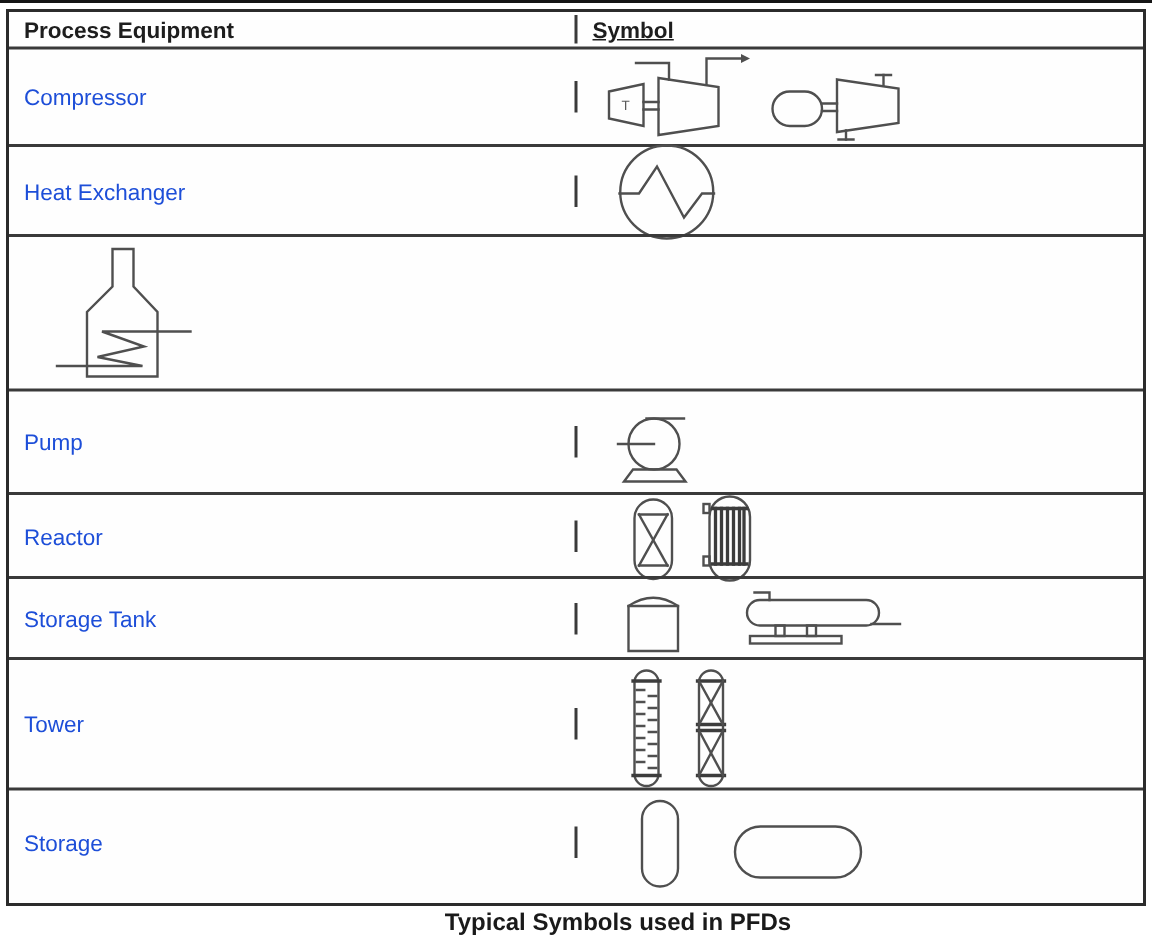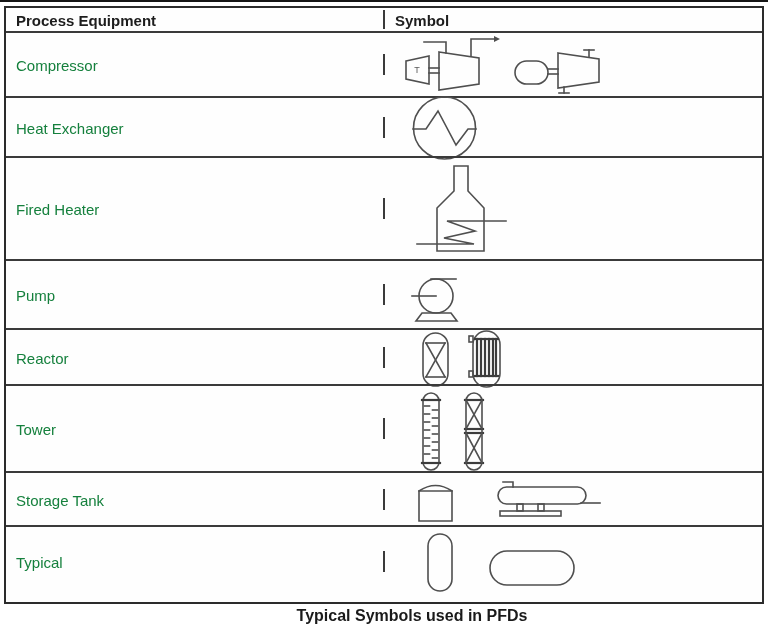--- a/index.html
+++ b/index.html
@@ -12,23 +12,23 @@
     position:absolute;top:6px;left:4px;width:760px;height:598px;
     border:2px solid #2b2b2b;box-sizing:border-box;
     display:flex;flex-direction:column;background:#fefefe;
   }
   .t-row{display:flex;box-sizing:border-box;flex:0 0 auto;align-items:center;}
   .t-row + .t-row{border-top:2px solid #3a3a3a;}
   .cell-left{
     width:379px;flex:0 0 379px;box-sizing:border-box;
     border-right:2px solid #3a3a3a;padding:3px 10px 0 10px;
   }
-  .cell-right{flex:1 1 auto;box-sizing:border-box;padding:2px 0 0 10px;overflow:hidden;}
+  .cell-right{flex:1 1 auto;box-sizing:border-box;padding:2px 0 0 10px;overflow:hidden;text-decoration:underline;}
   .hdr .cell-left,.hdr .cell-right{font-weight:bold;font-size:15px;padding-top:2px;}
-  .lbl{font-size:15px;color:#15803d;margin-top:28px;}
+  .lbl{font-size:15px;color:#1d4ed8;margin-top:28px;}
   svg{display:block;}
   .sym{stroke:#4f4f4f;stroke-width:1.6;fill:none;stroke-linecap:square;}
   .symf{fill:#4f4f4f;stroke:none;}
   .bold2{stroke:#3c3c3c;stroke-width:2.2;}
   .caption{
     position:absolute;top:607px;left:0;width:768px;text-align:center;
     font-weight:bold;font-size:16px;color:#1a1a1a;transform:translateX(28px);
   }
 </style>
 </head>
@@ -75,21 +75,20 @@
     <div class="cell-left"><span class="lbl">Heat Exchanger</span></div>
     <div class="cell-right">
       <svg width="240" height="70" viewBox="0 0 240 70">
         <circle class="sym" cx="49.5" cy="35" r="31"></circle>
         <polyline class="sym" points="18,36 31,36 43,18 61,52 73,36 81,36"></polyline>
       </svg>
     </div>
   </div>
 
   <div class="t-row" style="height:103px">
-    <div class="cell-left"><span class="lbl">Fired Heater</span></div>
     <div class="cell-right">
       <svg width="240" height="101" viewBox="0 0 240 101">
         <path class="sym" d="M42,92 V49 L59,32 V7 H73 V32 L89,49 V92 Z"></path>
         <polyline class="sym" points="111,62 52,62 80,72 49,79 79,85 22,85"></polyline>
       </svg>
     </div>
   </div>
 
   <div class="t-row" style="height:69px">
     <div class="cell-left"><span class="lbl">Pump</span></div>
@@ -119,20 +118,40 @@
           <line class="sym bold2" x1="80" y1="12" x2="103" y2="12"></line>
           <line class="sym bold2" x1="80" y1="49" x2="103" y2="49"></line>
           <line class="sym bold2" x1="82" y1="12" x2="82" y2="49"></line>
           <line class="sym bold2" x1="86" y1="12" x2="86" y2="49"></line>
           <line class="sym bold2" x1="90" y1="12" x2="90" y2="49"></line>
           <line class="sym bold2" x1="94" y1="12" x2="94" y2="49"></line>
           <line class="sym bold2" x1="98" y1="12" x2="98" y2="49"></line>
           <line class="sym bold2" x1="101" y1="12" x2="101" y2="49"></line>
           <rect class="sym" x="74" y="9" width="4" height="6"></rect>
           <rect class="sym" x="74" y="44" width="4" height="6"></rect>
+        </g>
+      </svg>
+    </div>
+  </div>
+
+  <div class="t-row" style="height:54px">
+    <div class="cell-left"><span class="lbl">Storage Tank</span></div>
+    <div class="cell-right">
+      <svg width="240" height="52" viewBox="0 0 240 52">
+        <g>
+          <path class="sym" d="M24,47 V17 Q40.5,6 57,17 V47 Z"></path>
+          <line class="sym" x1="24" y1="17" x2="57" y2="17"></line>
+        </g>
+        <g>
+          <rect class="sym" x="103" y="13" width="88" height="17" rx="8.5"></rect>
+          <polyline class="sym" points="108,8 118,8 118,13"></polyline>
+          <line class="sym" x1="186" y1="29" x2="205" y2="29"></line>
+          <rect class="sym" x="122" y="30" width="6" height="7"></rect>
+          <rect class="sym" x="143" y="30" width="6" height="7"></rect>
+          <rect class="sym" x="105" y="37" width="61" height="5"></rect>
         </g>
       </svg>
     </div>
   </div>
 
   <div class="t-row" style="height:87px">
     <div class="cell-left"><span class="lbl">Tower</span></div>
     <div class="cell-right">
       <svg width="240" height="85" viewBox="0 0 240 85">
         <g>
@@ -164,42 +183,22 @@
           <line class="sym bold2" x1="70" y1="76" x2="88" y2="76"></line>
           <line class="sym" x1="71" y1="13" x2="87" y2="42"></line>
             <line class="sym" x1="87" y1="13" x2="71" y2="42"></line>
           <line class="sym" x1="71" y1="46" x2="87" y2="76"></line>
             <line class="sym" x1="87" y1="46" x2="71" y2="76"></line>
         </g>
       </svg>
     </div>
   </div>
 
-  <div class="t-row" style="height:54px">
-    <div class="cell-left"><span class="lbl">Storage Tank</span></div>
-    <div class="cell-right">
-      <svg width="240" height="52" viewBox="0 0 240 52">
-        <g>
-          <path class="sym" d="M24,47 V17 Q40.5,6 57,17 V47 Z"></path>
-          <line class="sym" x1="24" y1="17" x2="57" y2="17"></line>
-        </g>
-        <g>
-          <rect class="sym" x="103" y="13" width="88" height="17" rx="8.5"></rect>
-          <polyline class="sym" points="108,8 118,8 118,13"></polyline>
-          <line class="sym" x1="186" y1="29" x2="205" y2="29"></line>
-          <rect class="sym" x="122" y="30" width="6" height="7"></rect>
-          <rect class="sym" x="143" y="30" width="6" height="7"></rect>
-          <rect class="sym" x="105" y="37" width="61" height="5"></rect>
-        </g>
-      </svg>
-    </div>
-  </div>
-
   <div class="t-row" style="height:71px">
-    <div class="cell-left"><span class="lbl">Typical</span></div>
+    <div class="cell-left"><span class="lbl">Storage</span></div>
     <div class="cell-right">
       <svg width="240" height="69" viewBox="0 0 240 69">
         <rect class="sym" x="33" y="6" width="24" height="57" rx="12"></rect>
         <rect class="sym" x="95" y="23" width="84" height="34" rx="17"></rect>
       </svg>
     </div>
   </div>
 
 </div>
 

